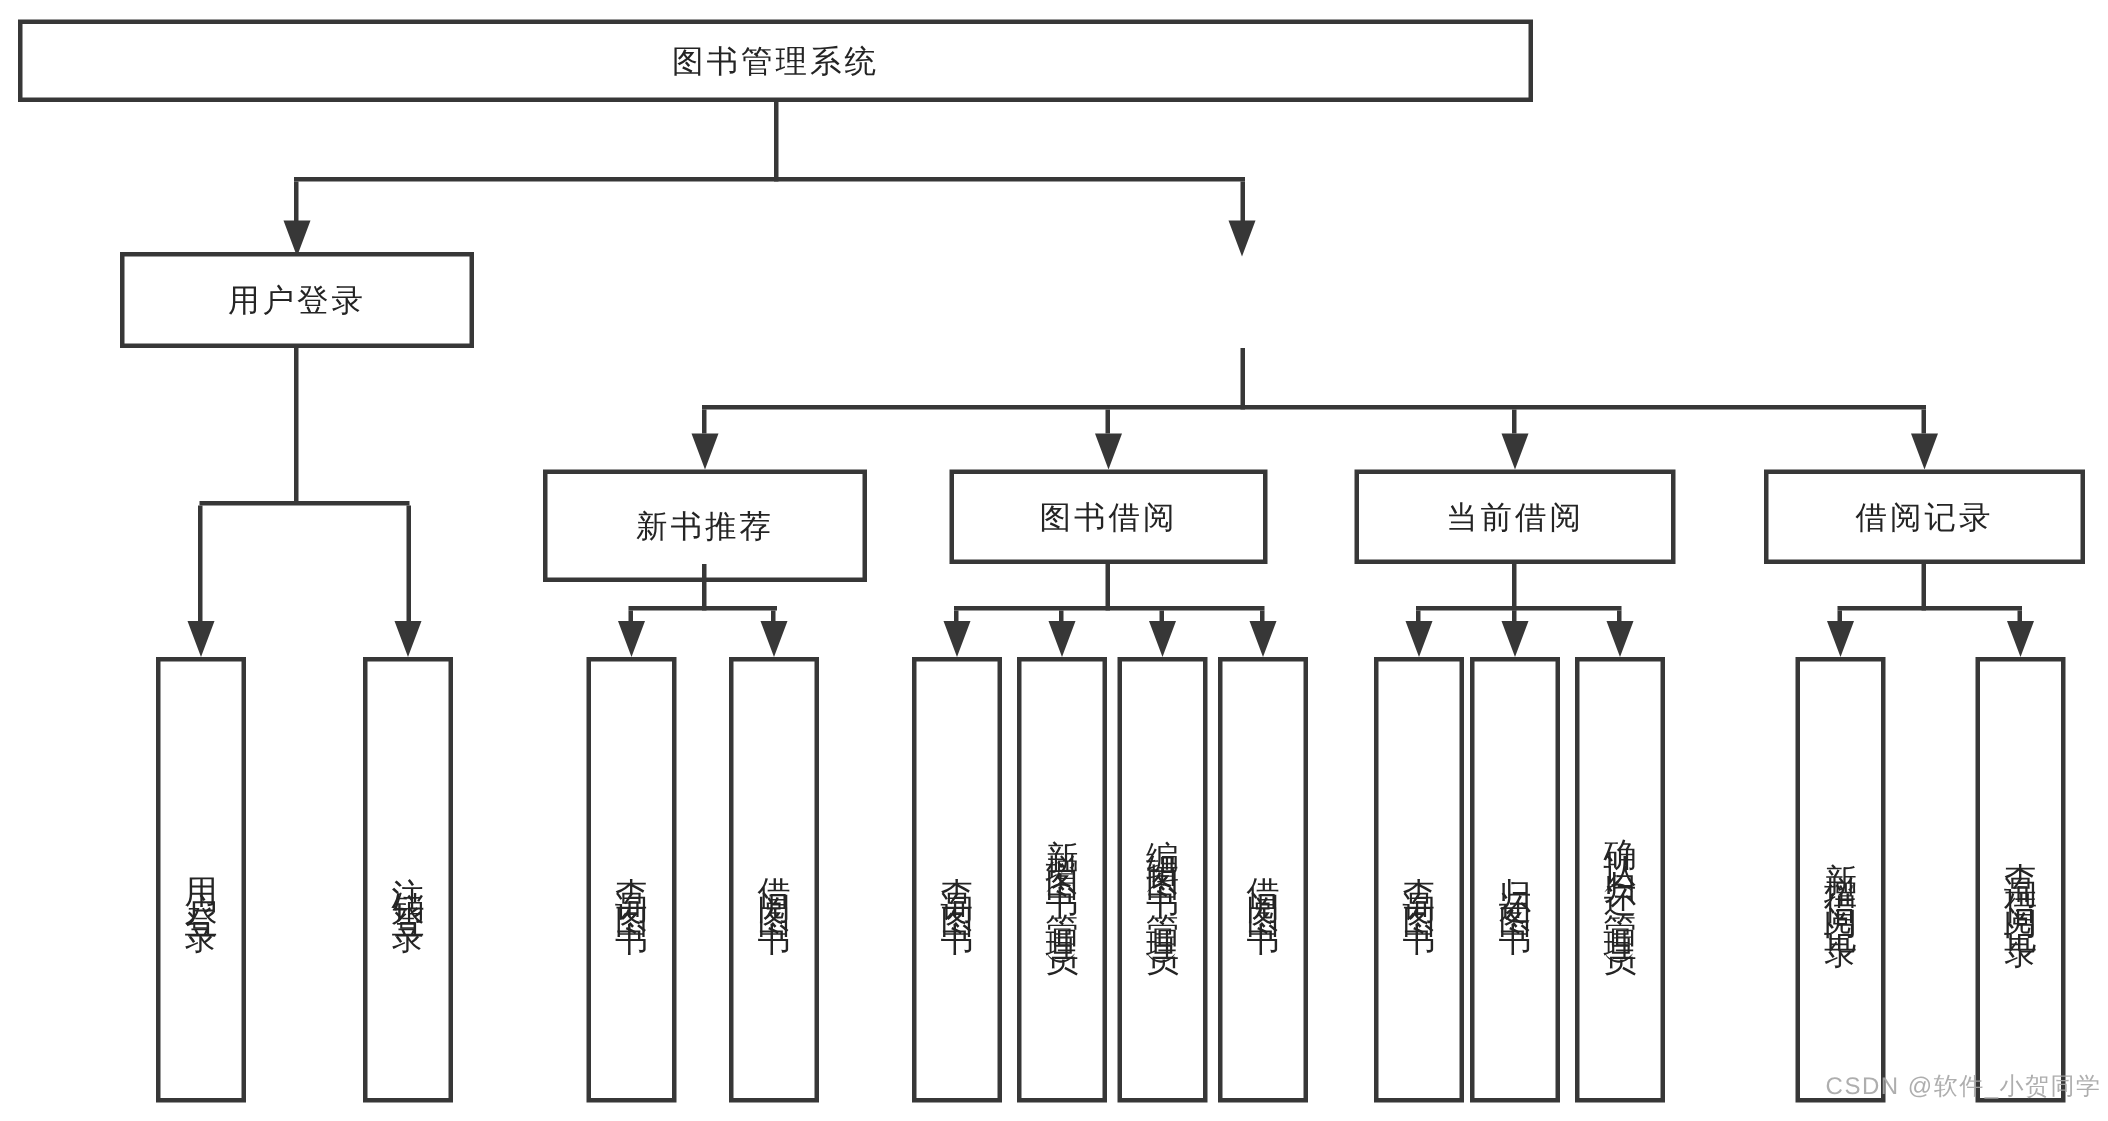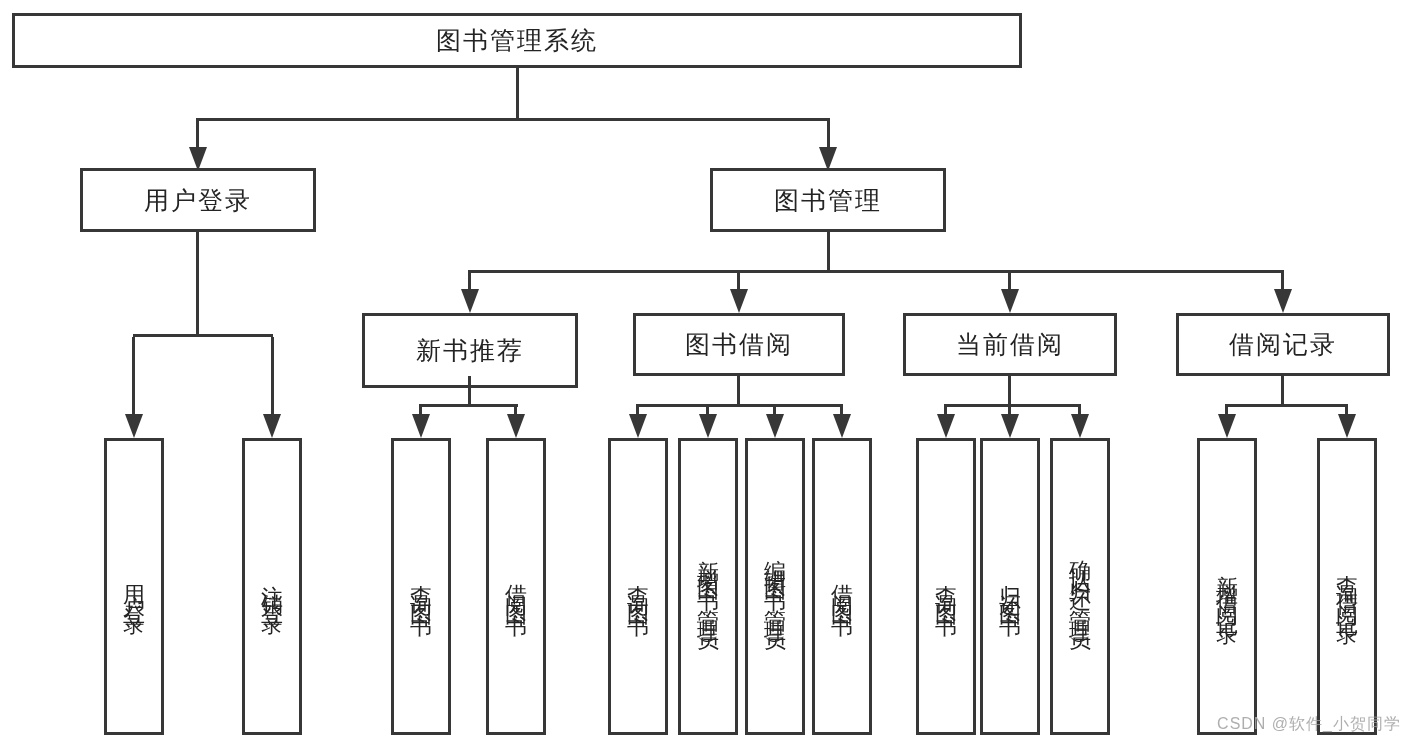--- a/index.html
+++ b/index.html
@@ -10,21 +10,21 @@
   }
   html,body{margin:0;padding:0;background:var(--background);}
   .canvas{
     position:relative;width:1405px;height:747px;background:var(--background);
     font-family:"Liberation Sans","DejaVu Sans",sans-serif;color:var(--text);
     overflow:hidden;
   }
   .box{
     position:absolute;box-sizing:border-box;border:3px solid var(--line);
     background:var(--background);display:flex;align-items:center;justify-content:center;
-    font-size:25px;letter-spacing:2px;white-space:nowrap;
+    font-size:21px;letter-spacing:2px;white-space:nowrap;
   }
   .vbox{
     position:absolute;box-sizing:border-box;border:3px solid var(--line);
     background:var(--background);display:flex;align-items:center;justify-content:center;
     top:438px;height:297px;width:60px;
   }
   .vbox .vtxt{
     writing-mode:vertical-rl;font-size:22px;letter-spacing:10px;line-height:1;
     white-space:nowrap;
   }
@@ -52,23 +52,20 @@
 
   <div class="v" style="left:516px;top:68px;height:53px"></div>
   <div class="h" style="left:196px;top:118px;width:634px"></div>
   <div class="v" style="left:196px;top:121px;height:27px"></div>
   <div class="ar" style="left:189px;top:147px"></div>
   <div class="v" style="left:827px;top:121px;height:27px"></div>
   <div class="ar" style="left:819px;top:147px"></div>
 
   <div class="box" style="left:80px;top:168px;width:236px;height:64px">
     <span>用户登录</span>
-  </div>
-  <div class="box" style="left:710px;top:168px;width:236px;height:64px">
-    <span>图书管理</span>
   </div>
 
   <div class="v" style="left:196px;top:232px;height:102px"></div>
   <div class="h" style="left:133px;top:334px;width:140px"></div>
   <div class="v" style="left:132px;top:337px;height:77px"></div>
   <div class="ar" style="left:125px;top:414px"></div>
   <div class="v" style="left:271px;top:337px;height:77px"></div>
   <div class="ar" style="left:263px;top:414px"></div>
 
   <div class="v" style="left:827px;top:232px;height:41px"></div>

